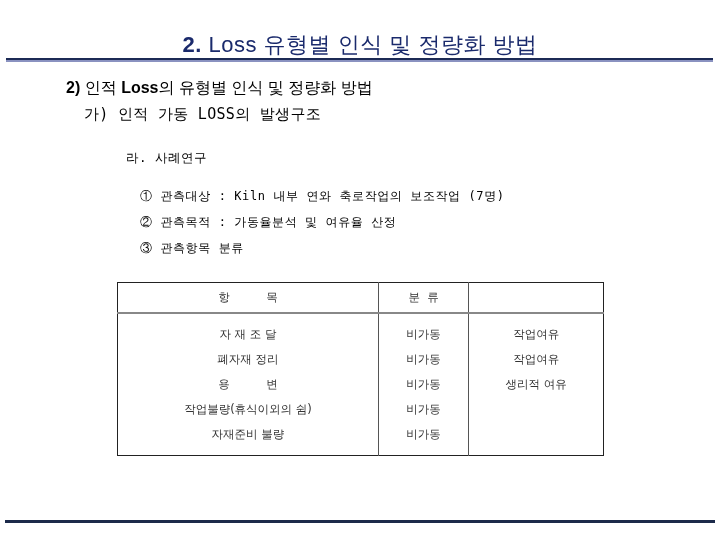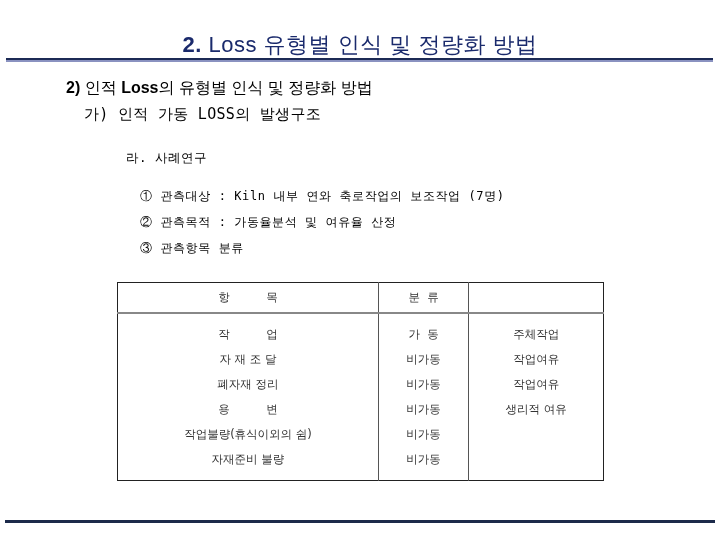--- a/index.html
+++ b/index.html
@@ -149,25 +149,20 @@
 <table class="cls">
   <thead>
     <tr>
       <th class="c1" style="white-space:pre;">항          목</th>
       <th class="c2" style="white-space:pre;">분  류</th>
       <th class="c3"></th>
     </tr>
   </thead>
   <tbody>
     <tr>
-      <td class="c1" style="white-space:pre;">작          업</td>
-      <td class="c2" style="white-space:pre;">가  동</td>
-      <td class="c3">주체작업</td>
-    </tr>
-    <tr>
       <td class="c1" style="white-space:pre;">자 재 조 달</td>
       <td class="c2">비가동</td>
       <td class="c3">작업여유</td>
     </tr>
     <tr>
       <td class="c1">폐자재 정리</td>
       <td class="c2">비가동</td>
       <td class="c3">작업여유</td>
     </tr>
     <tr>

